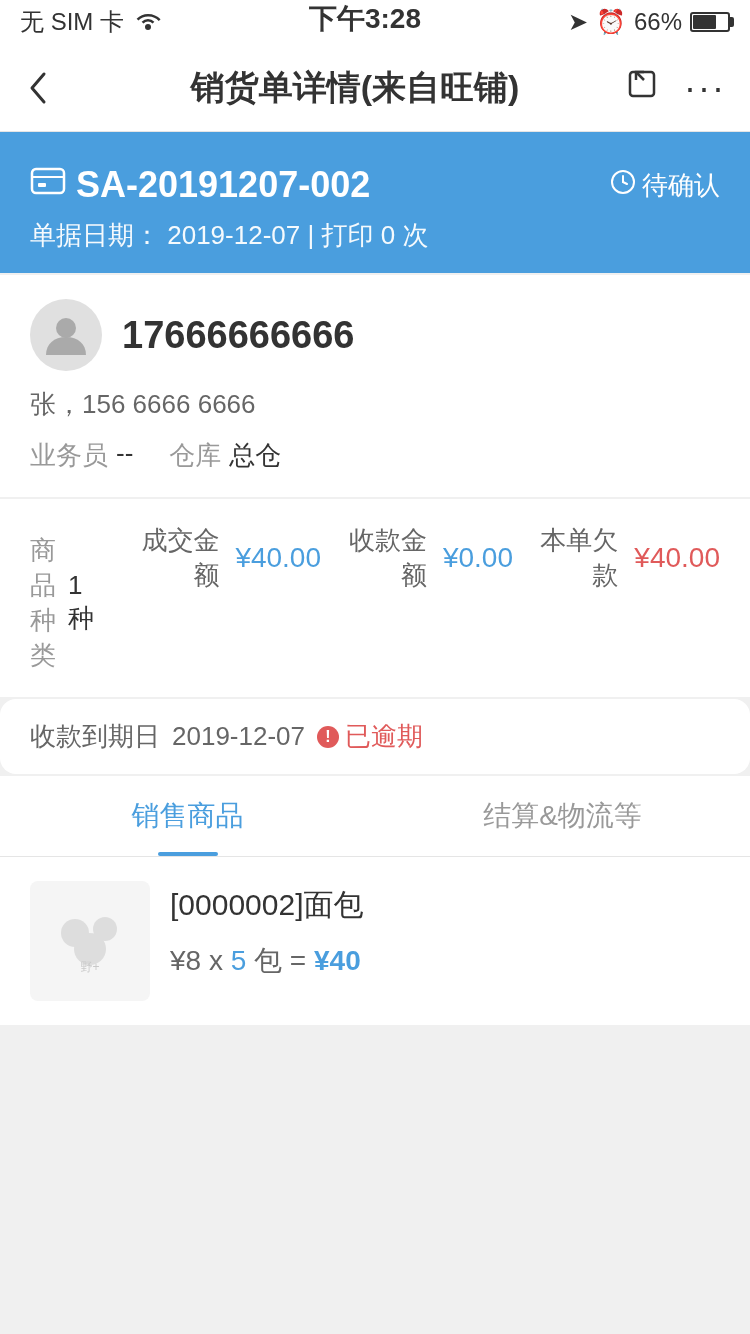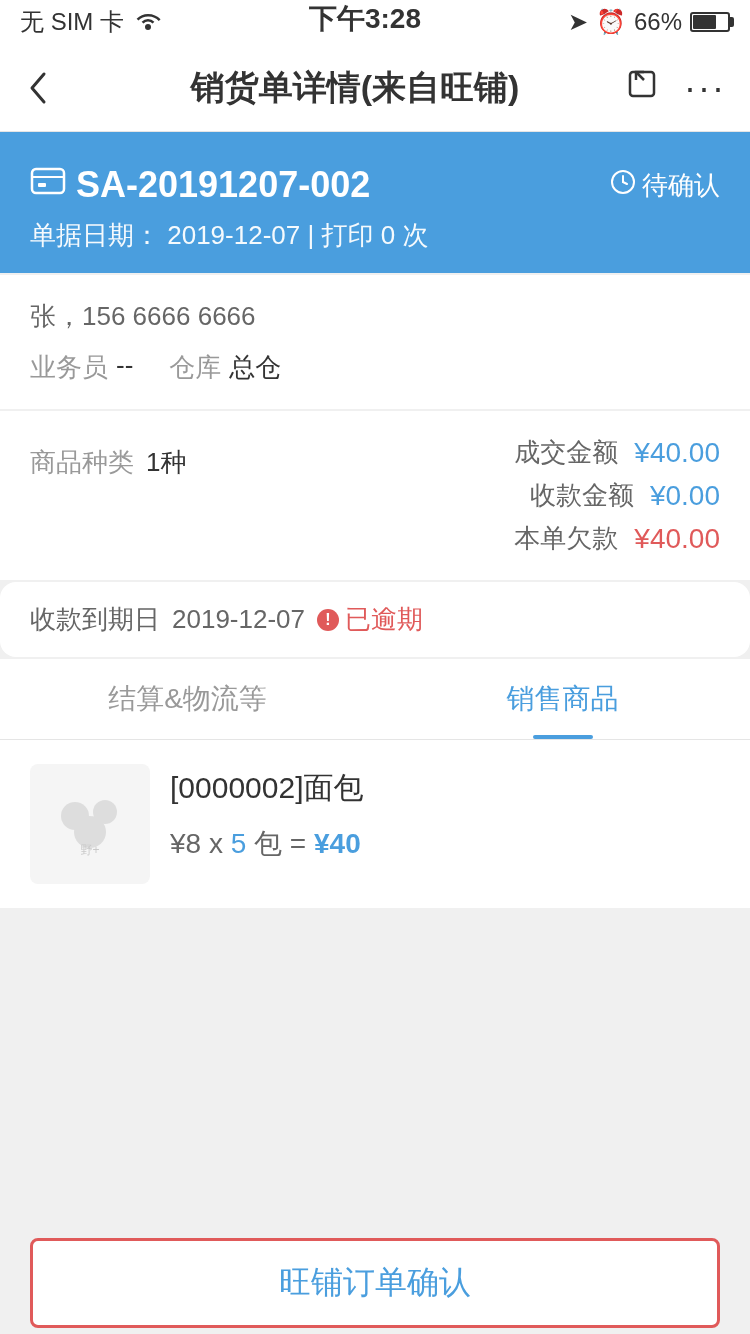--- a/index.html
+++ b/index.html
@@ -202,21 +202,21 @@
       align-items: center;
       gap: 12px;
       font-size: 26px;
       color: #666;
     }
     .goods-count {
       color: #333;
     }
     .stats-right {
       display: flex;
-      flex-direction: column;
+      flex-direction: row;
       gap: 8px;
       text-align: right;
     }
     .stat-row {
       display: flex;
       justify-content: flex-end;
       align-items: center;
       gap: 16px;
       font-size: 26px;
     }
@@ -450,20 +450,29 @@
       <span>2019-12-07</span>
       <span> | </span>
       <span>打印</span>
       <span>0</span>
       <span> </span>
       <span>次</span>
     </div>
   </div>
 
   <div class="customer-card">
+    <div class="customer-top">
+      <div class="avatar">
+        <svg width="50" height="50" viewBox="0 0 50 50">
+            <circle cx="25" cy="18" r="10" fill="#aaa"></circle>
+            <path d="M5 45c0-11 8-18 20-18s20 7 20 18" fill="#aaa"></path>
+          </svg>
+      </div>
+      <div class="customer-phone">17666666666</div>
+    </div>
     <div class="customer-info">张，156 6666 6666</div>
     <div class="customer-meta">
       <div class="meta-item">
         <span class="meta-label">业务员</span>
         <span class="meta-value">--</span>
       </div>
       <div class="meta-item">
         <span class="meta-label">仓库</span>
         <span class="meta-value">总仓</span>
       </div>
@@ -497,25 +506,25 @@
     <span>收款到期日</span>
     <span>2019-12-07</span>
     <div class="overdue-badge">
       <div class="overdue-dot">!</div>
       <span>已逾期</span>
     </div>
   </div>
 
   <div class="tabs-container">
     <div class="tabs">
+      <div class="tab tab-active">
+        <span>销售商品</span>
+      </div>
       <div class="tab tab-inactive">
         <span>结算&amp;物流等</span>
-      </div>
-      <div class="tab tab-active">
-        <span>销售商品</span>
       </div>
     </div>
   </div>
 
   <div class="product-list">
     <div class="product-item">
       <div class="product-thumb">
         <svg viewBox="0 0 80 80" xmlns="http://www.w3.org/2000/svg">
           <circle cx="25" cy="32" r="14" fill="#bbb"></circle>
           <circle cx="55" cy="28" r="12" fill="#bbb"></circle>

